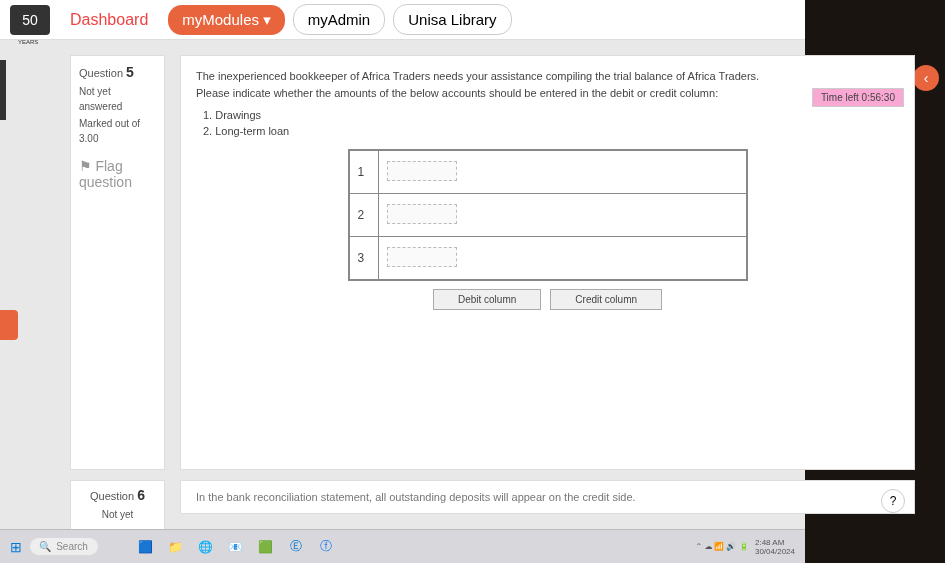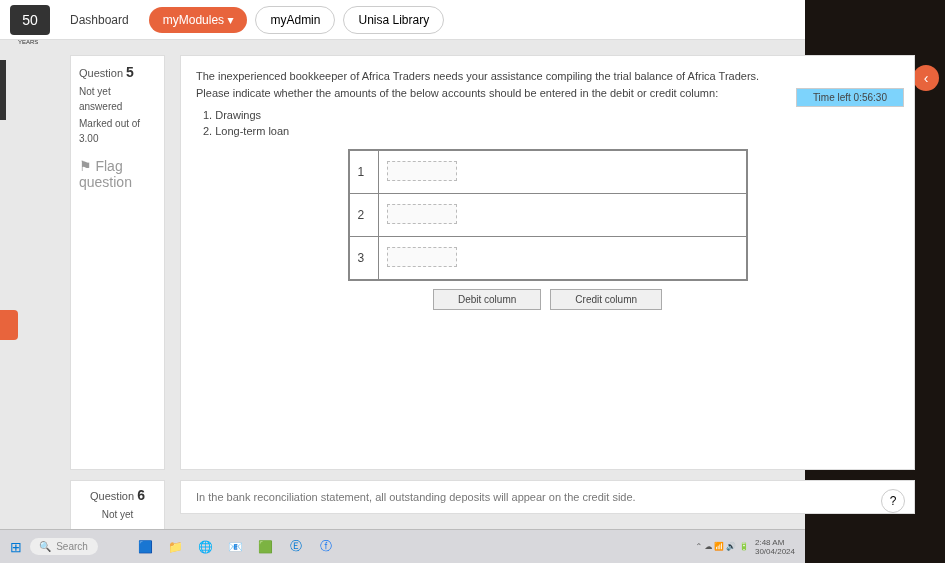--- a/index.html
+++ b/index.html
@@ -1,39 +1,39 @@
 <!DOCTYPE html>
 <html><head>
 <meta charset="utf-8">
 <style>
 * { margin: 0; padding: 0; box-sizing: border-box; font-family: Arial, sans-serif; }
 body { background: #e8e8e8; width: 945px; height: 563px; overflow: hidden; position: relative; }
 
 .topbar { background: #fff; height: 40px; display: flex; align-items: center; padding: 0 10px; gap: 8px; border-bottom: 1px solid #ddd; }
 .logo { width: 40px; height: 30px; background: #333; color: #fff; border-radius: 4px; display: flex; align-items: center; justify-content: center; font-size: 14px; font-weight: normal; position: relative; }
 .logo::after { content: "YEARS"; position: absolute; bottom: -10px; left: 8px; font-size: 6px; color: #333; }
-.nav-link { font-size: 12px; color: #404040; padding: 6px 12px; border-radius: 14px; cursor: pointer; }
-.nav-btn { font-size: 12px; padding: 6px 14px; border-radius: 14px; border: 1px solid #ccc; background: #fff; cursor: pointer; }
+.nav-link { font-size: 16px; color: #ef4444; padding: 6px 12px; border-radius: 14px; cursor: pointer; }
+.nav-btn { font-size: 15px; padding: 6px 14px; border-radius: 14px; border: 1px solid #ccc; background: #fff; cursor: pointer; }
 .nav-btn.active { background: #e8643c; color: #fff; border: none; }
 .top-right { margin-left: auto; display: flex; align-items: center; gap: 10px; }
 .icon-btn { width: 18px; height: 18px; display: flex; align-items: center; justify-content: center; font-size: 14px; color: #666; cursor: pointer; }
 .avatar { width: 24px; height: 24px; border-radius: 50%; background: #555; color: #fff; font-size: 9px; display: flex; align-items: center; justify-content: center; }
 
 .content { display: flex; padding: 15px 30px 0 70px; gap: 15px; height: 430px; }
 .left-accent { position: absolute; left: 0; top: 60px; width: 6px; height: 60px; background: #333; }
 .left-orange { position: absolute; left: 0; top: 310px; width: 18px; height: 30px; background: #e8643c; border-radius: 0 4px 4px 0; }
 
 .qpanel { width: 95px; background: #fff; border: 1px solid #ddd; padding: 8px; font-size: 10px; color: #555; }
 .qpanel .qtitle { font-size: 11px; margin-bottom: 6px; }
 .qpanel .qnum { font-size: 14px; font-weight: bold; color: #333; }
 .qpanel .qline { margin-bottom: 4px; }
 .flag { color: #999; margin-top: 14px; font-size: 14px; }
 
 .main { flex: 1; background: #fff; border: 1px solid #ddd; padding: 12px 15px; position: relative; font-size: 11px; color: #444; }
-.timer { position: absolute; right: 10px; top: 32px; border: 1px solid #ccc; padding: 3px 16px; font-size: 10px; background: #7dd3fc; }
+.timer { position: absolute; right: 10px; top: 32px; border: 1px solid #ccc; padding: 3px 8px; font-size: 10px; background: #f9a8d4; }
 .qtext { line-height: 1.5; margin-bottom: 8px; padding-right: 120px; }
 .items { margin: 6px 0 12px 7px; }
 .items div { margin-bottom: 4px; }
 
 .answer-table { margin: 10px auto 0; border: 2px solid #888; border-collapse: collapse; width: 400px; }
 .answer-table td { border: 1px solid #888; padding: 10px 8px; vertical-align: middle; }
 .answer-table td:first-child { width: 30px; text-align: left; font-size: 12px; }
 .dropzone { width: 70px; height: 20px; border: 1px dashed #bbb; background: #fafafa; display: inline-block; }
 
 .chips { text-align: center; margin-top: 8px; }

